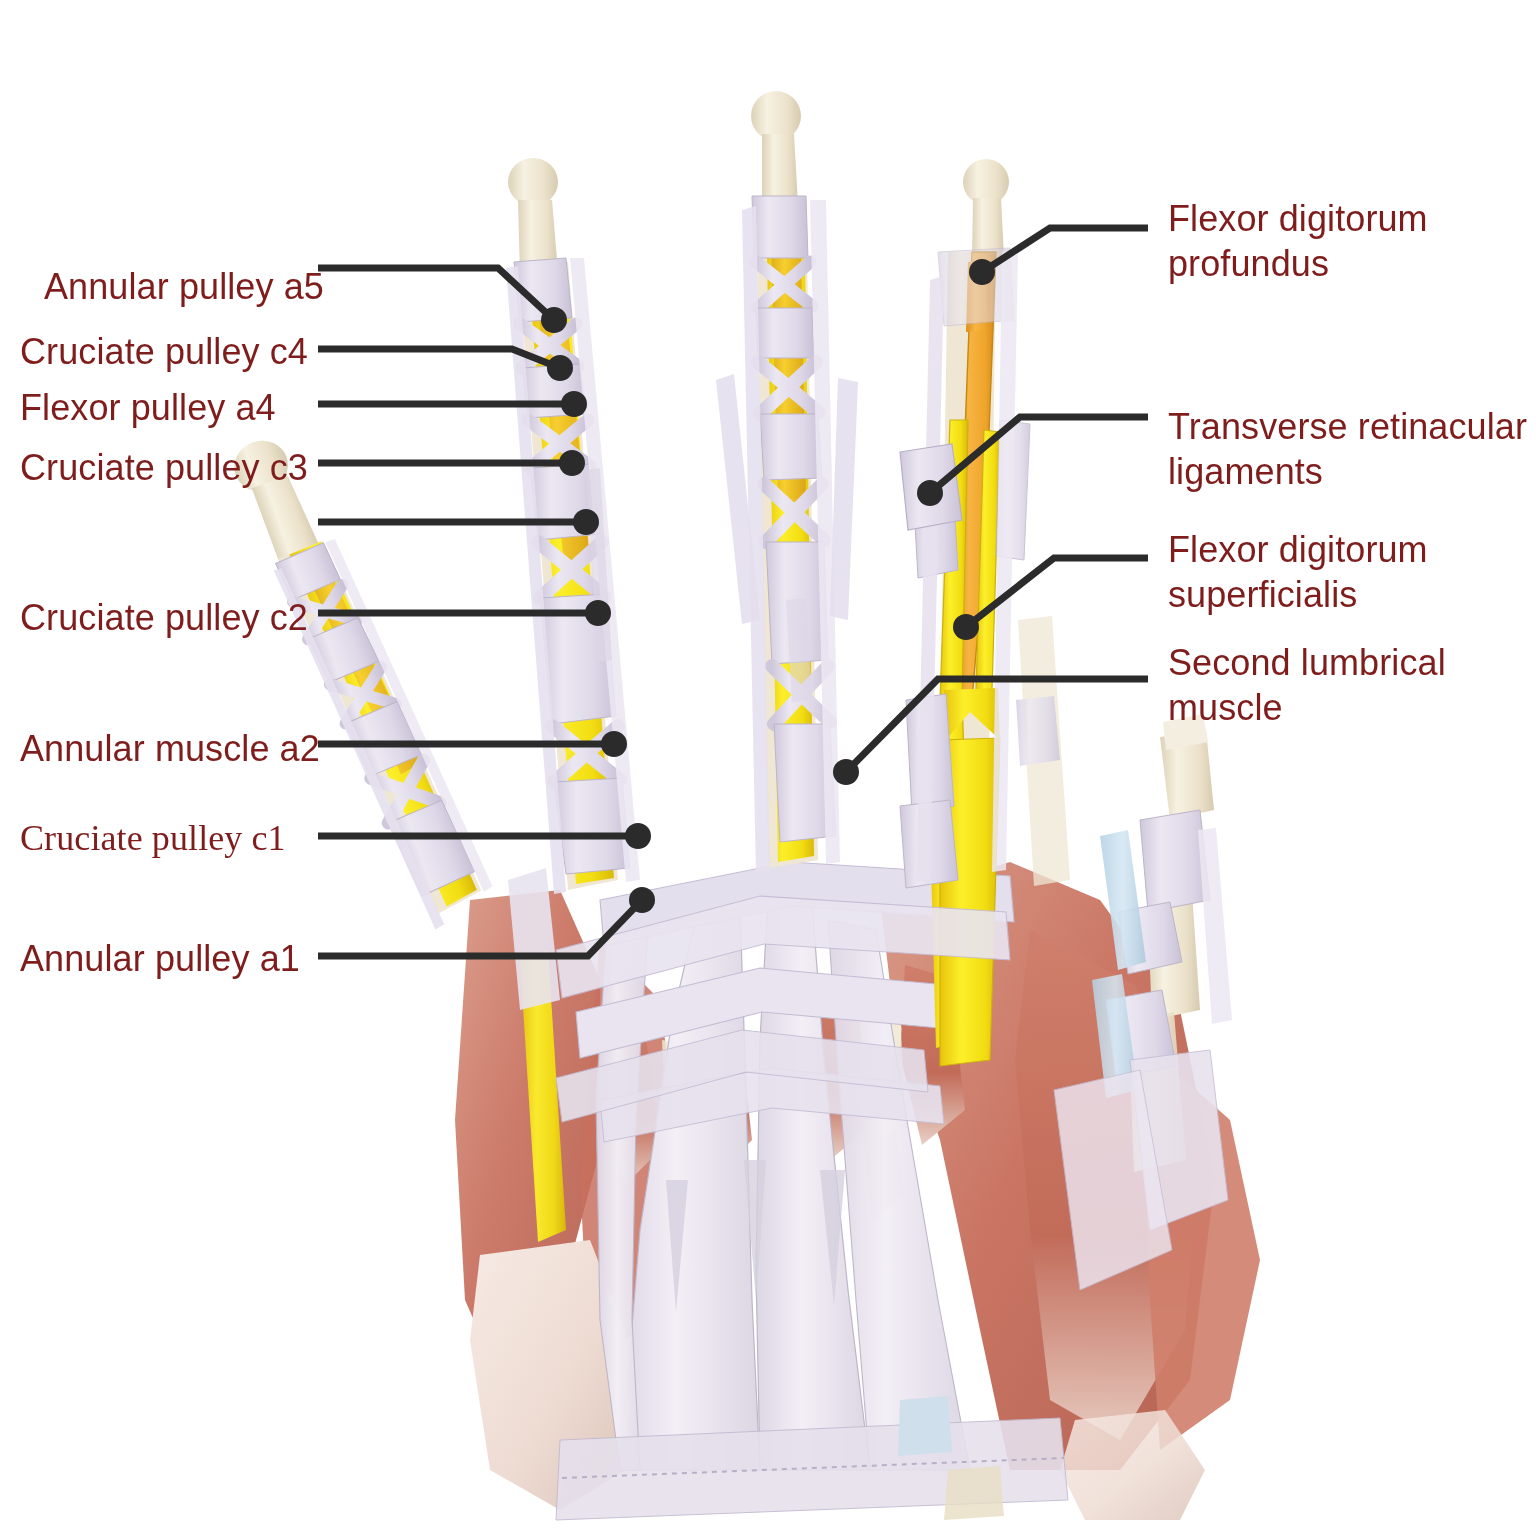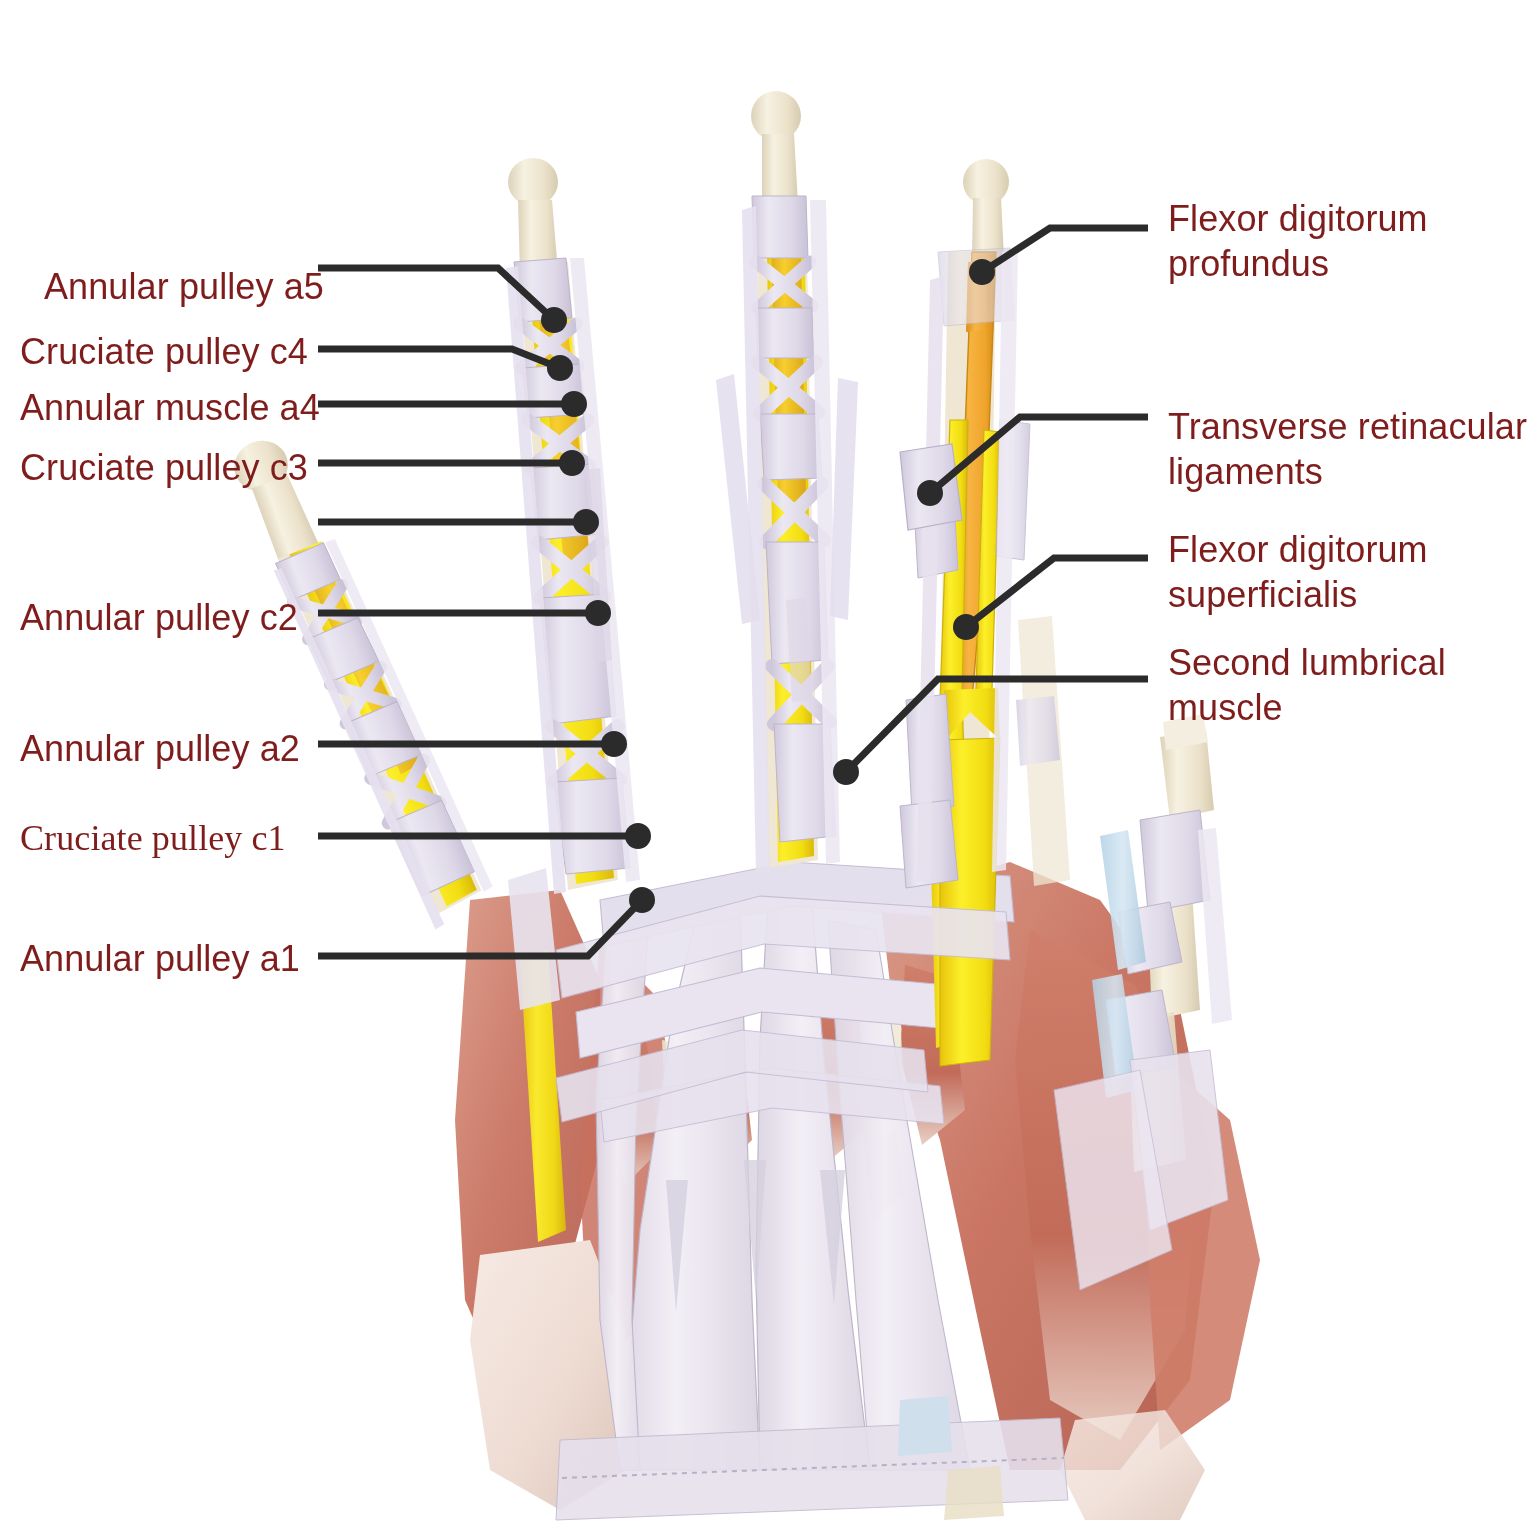--- a/index.html
+++ b/index.html
@@ -326,24 +326,24 @@
         <circle cx="966" cy="627" r="13" stroke="none"></circle>
         <path d="M1148 679 L938 679 L846 772" fill="none"></path>
         <circle cx="846" cy="772" r="13" stroke="none"></circle>
       </g>
   </svg>
 
   <div id="labels">
 
     <div class="lbl left" style="left: 20px; top: 264px; margin-left: 24px;">Annular pulley a5</div>
     <div class="lbl left" style="left: 20px; top: 329px;">Cruciate pulley c4</div>
-    <div class="lbl left" style="left: 20px; top: 385px;">Annular muscle a4</div>
+    <div class="lbl left" style="left: 20px; top: 385px;">Flexor pulley a4</div>
     <div class="lbl left" style="left: 20px; top: 445px;">Cruciate pulley c3</div>
-    <div class="lbl left" style="left: 20px; top: 595px;">Annular pulley c2</div>
-    <div class="lbl left" style="left: 20px; top: 726px;">Annular pulley a2</div>
+    <div class="lbl left" style="left: 20px; top: 595px;">Cruciate pulley c2</div>
+    <div class="lbl left" style="left: 20px; top: 726px;">Annular muscle a2</div>
     <div class="lbl left" style="left: 20px; top: 816px; font-family: Liberation Serif, serif;">Cruciate pulley c1</div>
     <div class="lbl left" style="left: 20px; top: 936px;">Annular pulley a1</div>
 
     <div class="lbl right" style="left: 1168px; top: 196px;">Flexor digitorum
 profundus</div>
     <div class="lbl right" style="left: 1168px; top: 404px;">Transverse retinacular
 ligaments</div>
     <div class="lbl right" style="left: 1168px; top: 527px;">Flexor digitorum
 superficialis</div>
     <div class="lbl right" style="left: 1168px; top: 640px;">Second lumbrical

